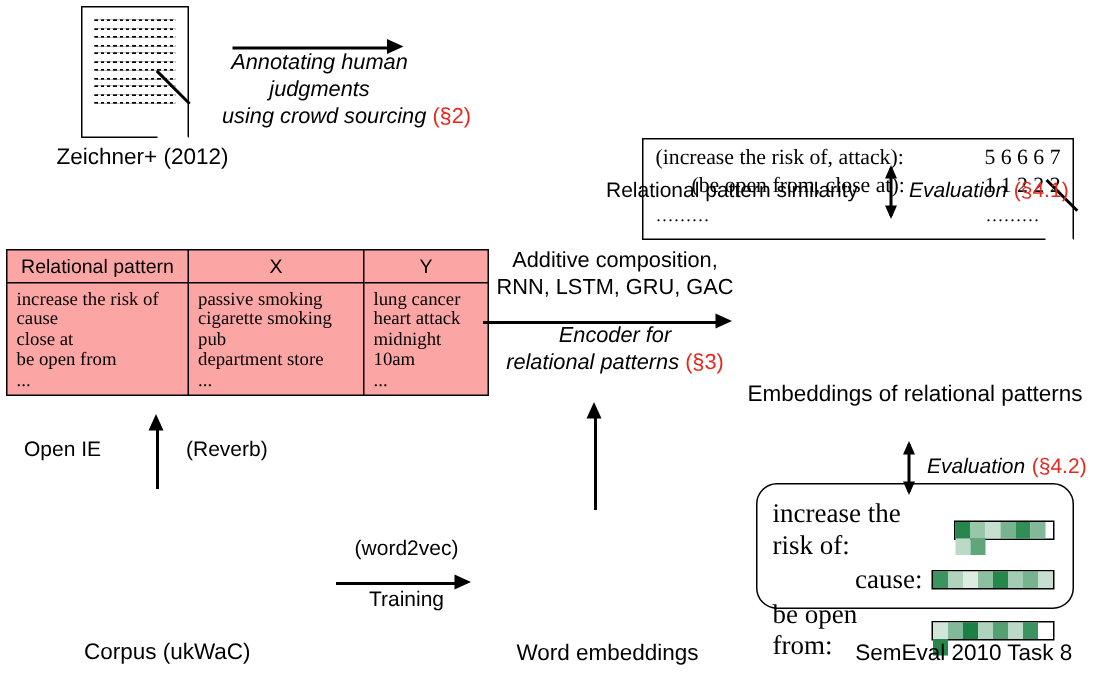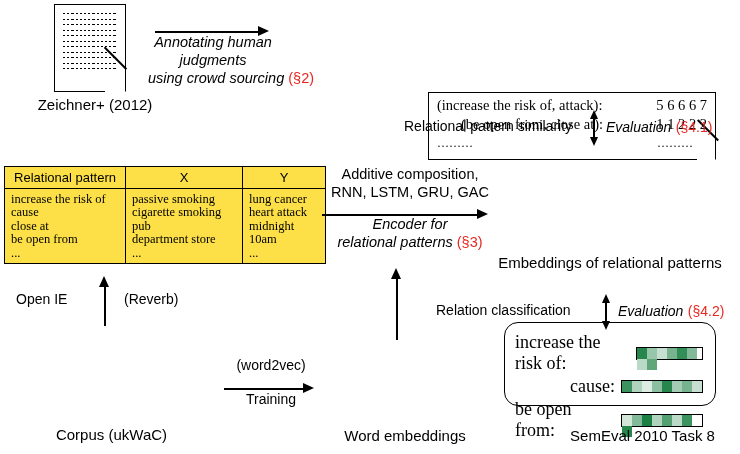--- a/index.html
+++ b/index.html
@@ -28,21 +28,21 @@
   .note{position:relative;background:#fff;border:1.5px solid #000;box-sizing:border-box;}
   .note .cut{position:absolute;right:-1.5px;bottom:-1.5px;width:0;height:0;
      border-left:20px solid #fff;border-top:20px solid transparent;}
   .note .cutline{position:absolute;right:-2px;bottom:19px;width:28.5px;height:1.5px;background:#000;
      transform-origin:right bottom;transform:rotate(45deg);}
 
   
   .rbox{position:relative;background:#fff;border:1.6px solid #000;border-radius:14px;box-sizing:border-box;}
 
   
-  table.rel{border-collapse:collapse;background:#fde047;}
+  table.rel{border-collapse:collapse;background:#fca5a5;}
   table.rel td,table.rel th{border:1.5px solid #000;padding:0;vertical-align:top;}
   table.rel th{font-family:"Liberation Sans",sans-serif;font-weight:normal;font-size:13px;
      text-align:center;padding:3px 6px;}
   table.rel td{font-family:"Liberation Serif",serif;font-size:12.5px;line-height:13.4px;
      padding:4px 6px 3px 6px;white-space:nowrap;border-radius:17px;}
 
   
   .hline{position:absolute;height:1.8px;background:#000;}
   .vline{position:absolute;width:1.8px;background:#000;}
   .ahead-r{position:absolute;width:0;height:0;border-left:11px solid #000;
@@ -211,21 +211,20 @@
   <div class="abs ahead-r" style="left:303px;top:383.4px;"></div>
   <div class="abs ctr sans" style="left:222px;top:391px;width:98px;font-size:14px;">Training</div>
 
   <div class="abs cap" style="left:320px;top:427px;width:170px;">Word embeddings</div>
 
   <div class="abs" style="left:390px;top:268px;width:14px;height:72px;">
     <div class="vline" style="left:6px;top:9px;height:63px;"></div>
     <div class="ahead-u" style="left:1.2px;top:0;"></div>
   </div>
 
-  <div class="abs lbl-sans" style="left:436px;top:302px;white-space:nowrap;">Relation classification</div>
   <div class="abs" style="left:600px;top:294px;width:12px;height:36px;">
     <div class="vline-thin" style="left:5.3px;top:2px;height:32px;"></div>
     <div class="ahead-u-thin" style="left:1.7px;top:0;"></div>
     <div class="ahead-d-thin" style="left:1.7px;top:27px;"></div>
   </div>
   <div class="abs" style="left:618px;top:302px;white-space:nowrap;">
     <span class="ital sans" style="font-size:14px;">Evaluation</span>
     <span class="red sans" style="font-size:14px;">(§4.2)</span>
   </div>
 

